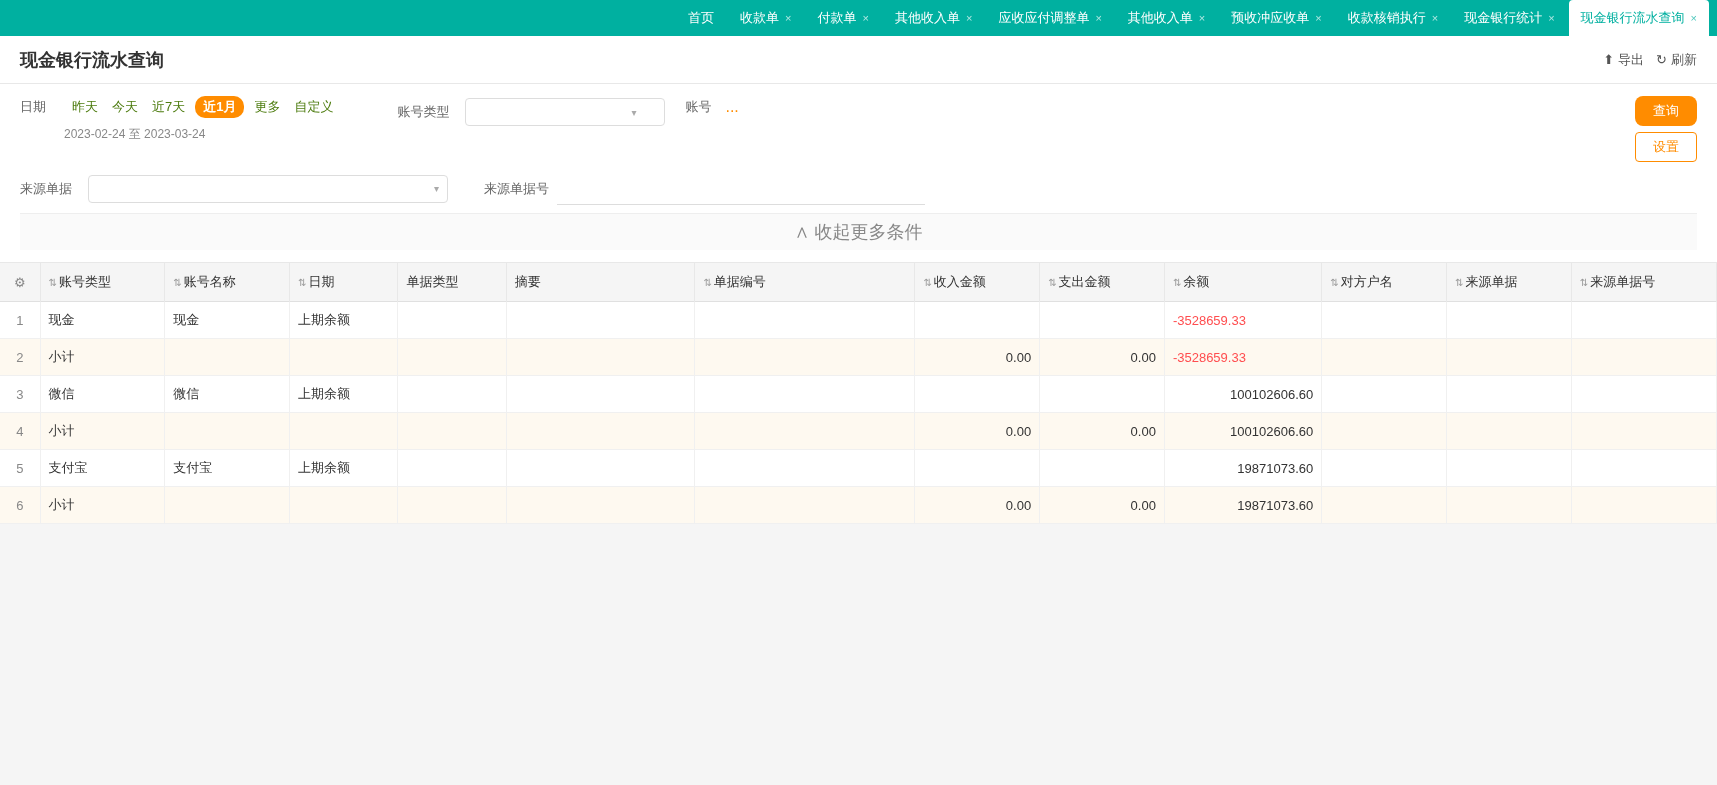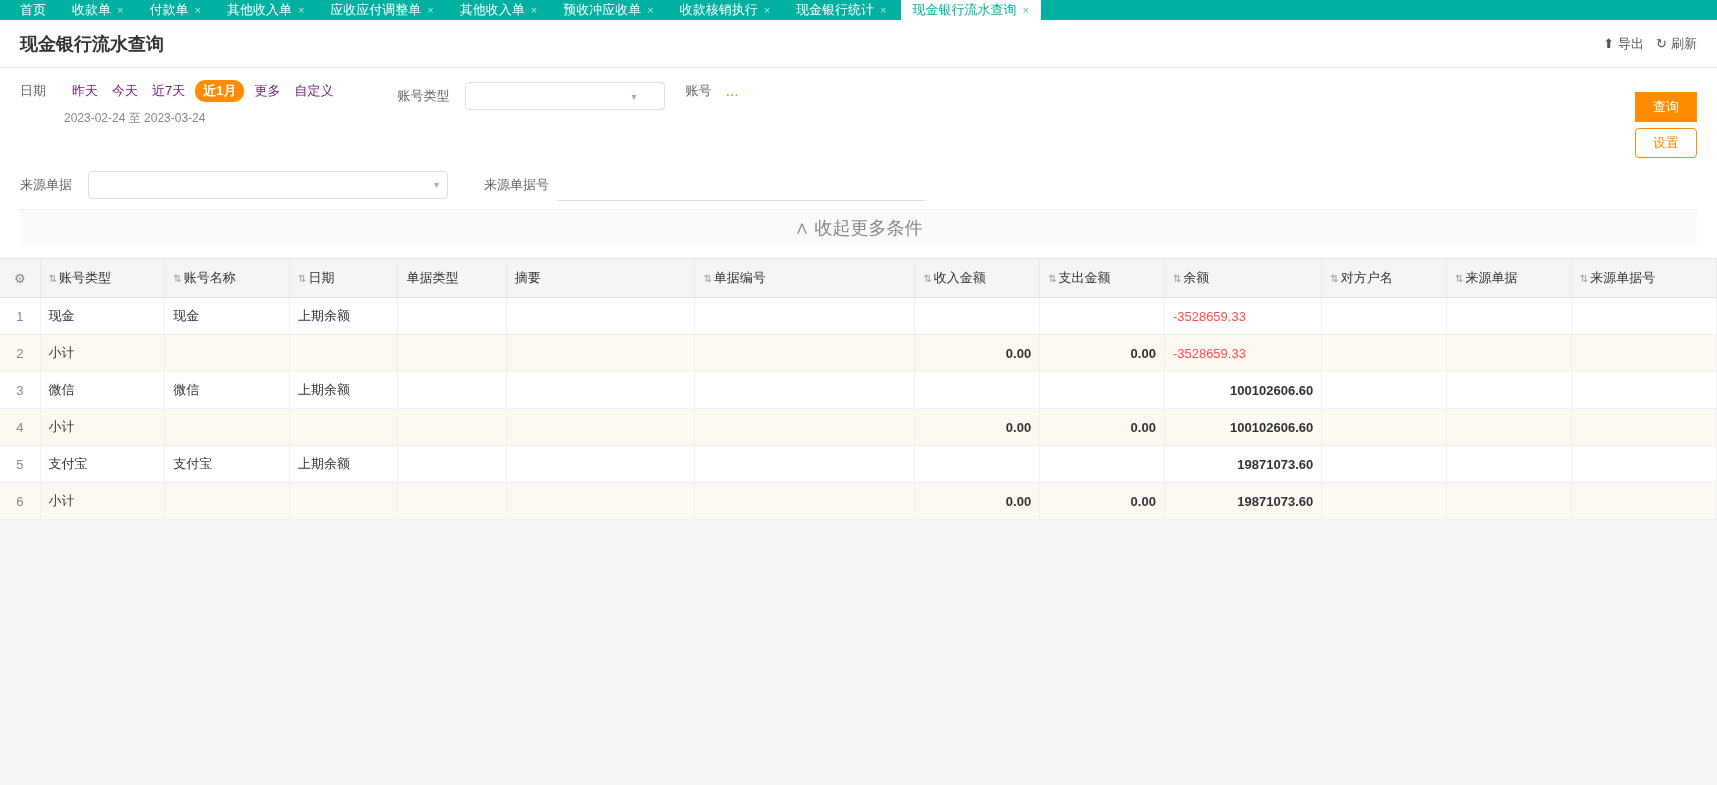--- a/index.html
+++ b/index.html
@@ -3,23 +3,24 @@
   <meta charset="utf-8">
   <style>
     * { box-sizing: border-box; margin: 0; padding: 0; }
     body { font-family: 'Microsoft YaHei', Arial, sans-serif; font-size: 13px; background: #f5f5f5; color: #333; }
 
     
     .top-nav {
       background: #00b0a0;
       display: flex;
       align-items: center;
-      height: 20px;
+      height: 36px;
       padding: 0 8px;
       gap: 2px;
+      justify-content: flex-end;
     }
     .nav-item {
       color: #fff;
       padding: 0 12px;
       height: 36px;
       display: flex;
       align-items: center;
       cursor: pointer;
       font-size: 13px;
       white-space: nowrap;
@@ -76,21 +77,21 @@
       font-size: 13px;
       white-space: nowrap;
       min-width: 40px;
     }
     .date-quick-btns {
       display: flex;
       gap: 6px;
       align-items: center;
     }
     .date-quick-btn {
-      color: #701a75;
+      color: #4d7c0f;
       cursor: pointer;
       font-size: 13px;
       padding: 2px 4px;
     }
     .date-quick-btn.active {
       background: #ff8c00;
       color: #fff;
       border-radius: 10px;
       padding: 2px 8px;
       font-weight: bold;
@@ -127,25 +128,24 @@
     .dots-btn {
       color: #ff8c00;
       cursor: pointer;
       font-size: 16px;
       padding: 0 4px;
     }
     .btn-query {
       background: #ff8c00;
       color: #fff;
       border: none;
-      border-radius: 0;
+      border-radius: 8px;
       padding: 6px 18px;
       cursor: pointer;
       font-size: 13px;
-      margin-top: 12px;
     }
     .btn-settings {
       background: #fff;
       color: #ff8c00;
       border: 1px solid #ff8c00;
       border-radius: 4px;
       padding: 5px 16px;
       cursor: pointer;
       font-size: 13px;
     }
@@ -191,21 +191,21 @@
     tbody tr.subtotal {
       background: #fef9f0;
     }
     tbody td {
       padding: 9px 8px;
       color: #333;
       white-space: nowrap;
       border-right: 1px solid #f0f0f0;
     }
     tbody td:first-child { text-align: center; color: #888; }
-    .td-number { text-align: right; font-weight: bold; }
+    .td-number { text-align: right; }
     .td-negative { color: #ff4d4f; text-align: left; }
     .gear-col { text-align: center; cursor: pointer; color: #888; }
     .chevron-icon { font-size: 10px; color: #aaa; }
 
     .source-filter-row {
       display: flex;
       align-items: center;
       gap: 16px;
     }
     .source-select-wrapper {

